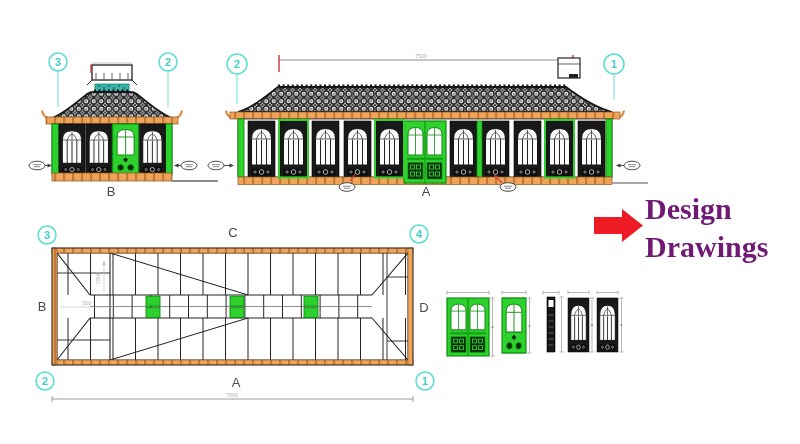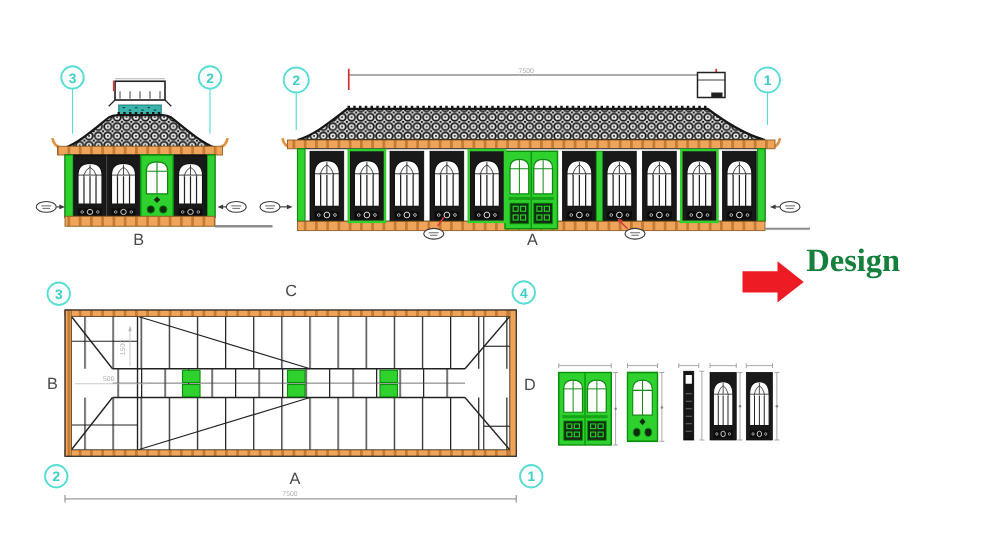--- a/index.html
+++ b/index.html
@@ -3,23 +3,23 @@
 <meta charset="utf-8">
 <style>
   html,body{margin:0;padding:0;background:#ffffff;}
   .stage{position:relative;width:800px;height:444px;background:#ffffff;overflow:hidden;
          font-family:"Liberation Sans",sans-serif;}
   .stage svg{position:absolute;left:0;top:0;}
   svg text{font-family:"Liberation Sans",sans-serif;}
   .bubble-num{fill:#3ecfc6;font-size:11px;font-weight:bold;}
   .view-label{fill:#4a4a4a;font-size:13px;}
   .dim-text{fill:#b0b0b0;font-size:5.5px;}
-  .callout{position:absolute;left:645px;top:190px;color:#15803d;
+  .callout{position:absolute;left:645px;top:190px;color:#701a75;
            font-family:"Liberation Serif",serif;font-weight:bold;
-           font-size:26px;line-height:38px;white-space:nowrap;}
+           font-size:30px;line-height:38px;white-space:nowrap;}
 </style>
 </head>
 <body>
 
 <div class="stage">
 <svg width="800" height="444" viewBox="0 0 800 444">
   <defs>
     <pattern id="roofPat" width="7.5" height="7.5" patternUnits="userSpaceOnUse">
       <rect width="7.5" height="7.5" fill="#ececec"></rect>
       <circle cx="3.75" cy="3.75" r="2.9" fill="none" stroke="#1c1c1c" stroke-width="1.5"></circle>
@@ -373,14 +373,15 @@
       <circle cx="592" cy="325" r="1"></circle>
           <circle cx="621.5" cy="325" r="1"></circle>
     </g>
   </g>
 
   <path d="M594 217 H622 V209 L643 225.5 L622 242 V234 H594 Z" fill="#ed1c24"></path>
 </svg>
 
 <div class="callout">
   <div>Design</div>
+  <div>Drawings</div>
 </div>
 </div>
 
 </body></html>

